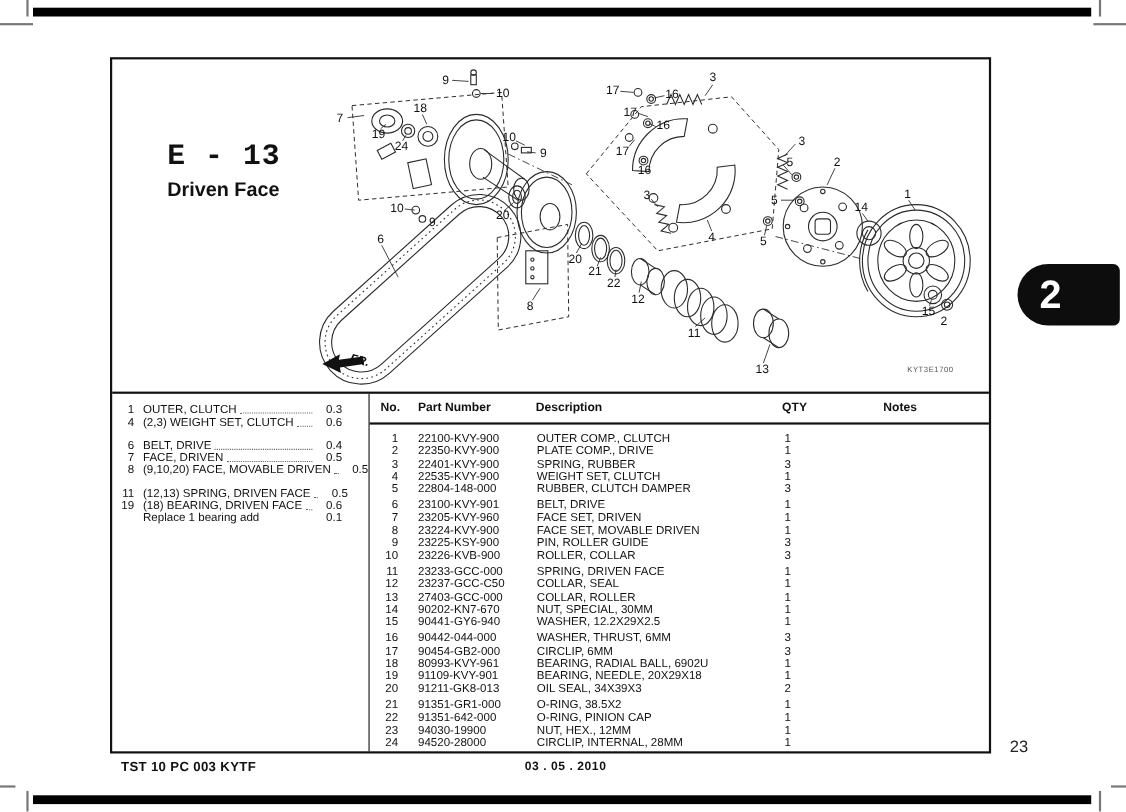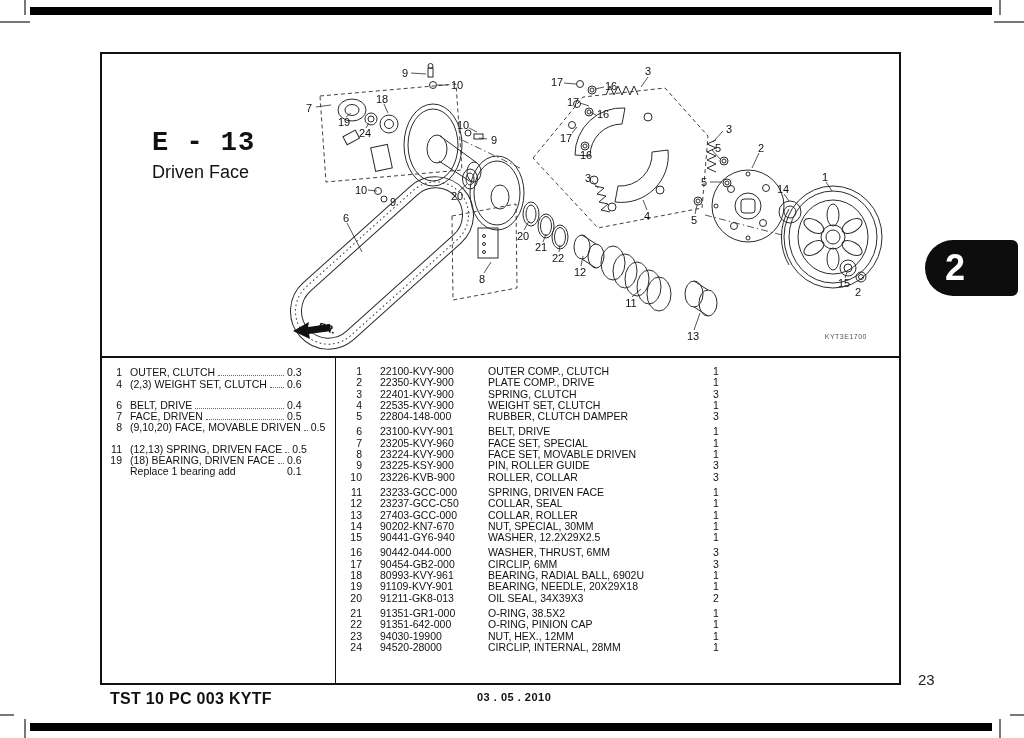--- a/index.html
+++ b/index.html
@@ -6,21 +6,21 @@
   #page{position:relative;width:1024px;height:738px;background:#fff;overflow:hidden;
         font-family:"Liberation Sans","DejaVu Sans",sans-serif;color:#111;}
   .mark{position:absolute;background:#777;}
   .regbar{position:absolute;left:30px;width:962px;height:8px;background:#000;}
   
   #mainbox{position:absolute;left:100px;top:52px;width:801px;height:633px;
            border:2px solid #111;box-sizing:border-box;background:#fff;}
   
   #diagram-area{position:absolute;left:0;top:0;width:797px;height:302px;}
   #sec-code{position:absolute;left:50px;top:74px;font-size:27px;font-weight:bold;letter-spacing:1px;font-family:Liberation Mono, monospace;}
-  #sec-title{position:absolute;left:50px;top:108px;font-size:18px;font-weight:normal;}
+  #sec-title{position:absolute;left:50px;top:108px;font-size:18px;font-weight:bold;}
   svg.diag{position:absolute;left:0;top:0;}
   svg.diag *{stroke:#2b2b2b;fill:none;stroke-width:1;}
   svg.diag .ll line{stroke-width:.8;}
   svg.diag .dash path{stroke-dasharray:4 3;stroke-width:.9;}
   svg.diag .dashdot line{stroke-dasharray:7 3 1.5 3;stroke-width:.8;}
   svg.diag .solid{fill:#111;stroke:none;}
   svg.diag .white{fill:#fff;}
   .dlabel{position:absolute;transform:translate(-50%,-50%);font-size:11px;color:#111;white-space:nowrap;}
   #fr-label{position:absolute;left:216px;top:268px;font-size:11px;font-weight:bold;font-style:italic;
             transform:rotate(14deg);}
@@ -33,29 +33,29 @@
   .thead{height:26px;border-bottom:2px solid #111;position:relative;font-size:11px;font-weight:bold;}
   .thead span{position:absolute;top:7px;}
   #svc-rows{padding-top:9px;}
   .svc-row{display:flex;align-items:flex-end;font-size:10.5px;height:11.3px;
            padding-right:24px;line-height:11px;white-space:nowrap;}
   .svc-row.gap{margin-top:10px;}
   .svc-no{width:20px;text-align:right;flex:none;}
   .svc-item{margin-left:8px;flex:none;}
   .svc-leader{flex:1;border-bottom:1px dotted #666;margin:0 3px 2px 3px;min-width:4px;}
   .svc-leader.noline{border-bottom:none;}
-  .svc-frt{width:24px;text-align:left;flex:none;}
+  .svc-frt{width:24px;text-align:right;flex:none;}
   #parts-rows{padding-top:8px;}
   .part-row{display:grid;grid-template-columns:26px 18px 108px 200px 56px 1fr;
             font-size:10.5px;height:11.3px;line-height:11px;white-space:nowrap;}
   .part-row.gap{margin-top:4px;}
   .pr-no{text-align:right;}
   .pr-qty{text-align:center;}
   
-  #footer-left{position:absolute;left:110px;top:690px;font-size:16px;font-weight:bold;letter-spacing:.3px;}
+  #footer-left{position:absolute;left:110px;top:690px;font-size:12px;font-weight:bold;letter-spacing:.3px;}
   #footer-date{position:absolute;left:477px;top:691px;font-size:11px;font-weight:bold;letter-spacing:.5px;}
   #page-num{position:absolute;left:918px;top:671px;font-size:15px;color:#222;}
   #thumb-tab{position:absolute;left:925px;top:240px;width:93px;height:56px;background:#0d0d0d;
              border-radius:28px 6px 6px 28px;display:flex;align-items:center;}
   #thumb-tab span{color:#fff;font-size:36px;font-weight:bold;padding-left:20px;line-height:1;}
 </style>
 </head>
 <body>
 
 <div id="page">
@@ -350,20 +350,27 @@
             <div class="svc-row">
               <span class="svc-no"></span>
               <span class="svc-item">Replace 1 bearing add</span>
               <span class="svc-leader noline"></span>
               <span class="svc-frt">0.1</span>
             </div>
           </div>
       </div>
 
       <div id="parts-pane">
+        <div class="thead">
+          <span style="left:10px">No.</span>
+          <span style="left:44px">Part Number</span>
+          <span style="left:151px">Description</span>
+          <span style="left:375px">QTY</span>
+          <span style="left:467px">Notes</span>
+        </div>
         <div id="parts-rows">
             <div class="part-row">
               <span class="pr-no">1</span>
               <span></span>
               <span class="pr-pn">22100-KVY-900</span>
               <span class="pr-desc">OUTER COMP., CLUTCH</span>
               <span class="pr-qty">1</span>
               <span class="pr-notes"></span>
             </div>
             <div class="part-row">
@@ -371,21 +378,21 @@
               <span></span>
               <span class="pr-pn">22350-KVY-900</span>
               <span class="pr-desc">PLATE COMP., DRIVE</span>
               <span class="pr-qty">1</span>
               <span class="pr-notes"></span>
             </div>
             <div class="part-row">
               <span class="pr-no">3</span>
               <span></span>
               <span class="pr-pn">22401-KVY-900</span>
-              <span class="pr-desc">SPRING, CLUTCH</span>
+              <span class="pr-desc">SPRING, RUBBER</span>
               <span class="pr-qty">3</span>
               <span class="pr-notes"></span>
             </div>
             <div class="part-row">
               <span class="pr-no">4</span>
               <span></span>
               <span class="pr-pn">22535-KVY-900</span>
               <span class="pr-desc">WEIGHT SET, CLUTCH</span>
               <span class="pr-qty">1</span>
               <span class="pr-notes"></span>
@@ -403,21 +410,21 @@
               <span></span>
               <span class="pr-pn">23100-KVY-901</span>
               <span class="pr-desc">BELT, DRIVE</span>
               <span class="pr-qty">1</span>
               <span class="pr-notes"></span>
             </div>
             <div class="part-row">
               <span class="pr-no">7</span>
               <span></span>
               <span class="pr-pn">23205-KVY-960</span>
-              <span class="pr-desc">FACE SET, SPECIAL</span>
+              <span class="pr-desc">FACE SET, DRIVEN</span>
               <span class="pr-qty">1</span>
               <span class="pr-notes"></span>
             </div>
             <div class="part-row">
               <span class="pr-no">8</span>
               <span></span>
               <span class="pr-pn">23224-KVY-900</span>
               <span class="pr-desc">FACE SET, MOVABLE DRIVEN</span>
               <span class="pr-qty">1</span>
               <span class="pr-notes"></span>

